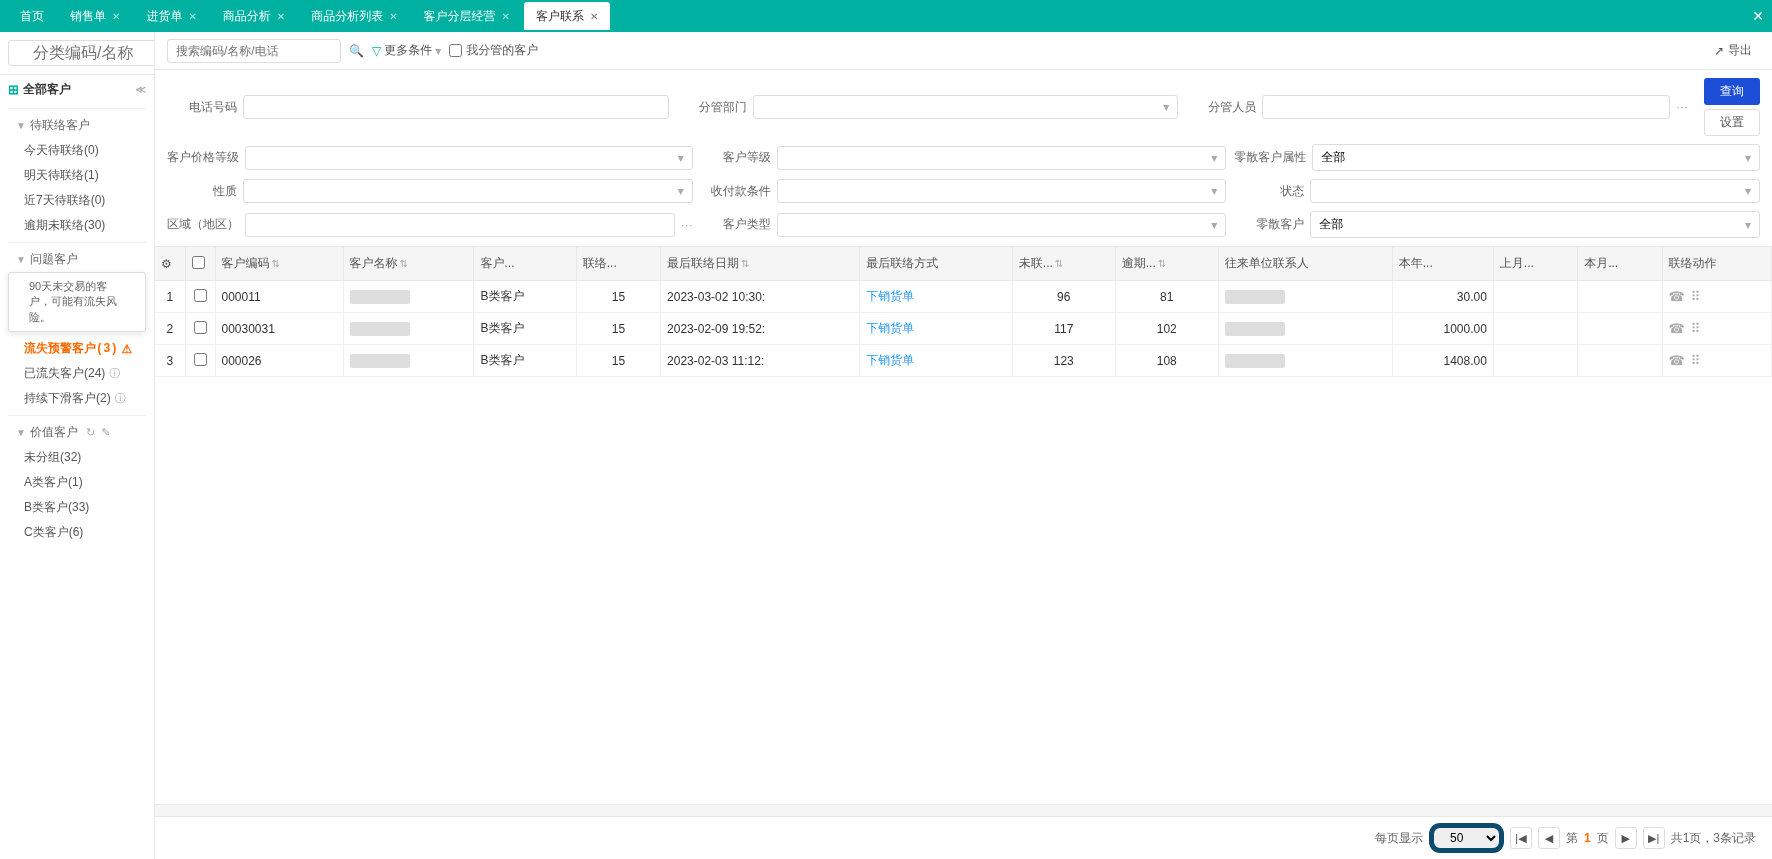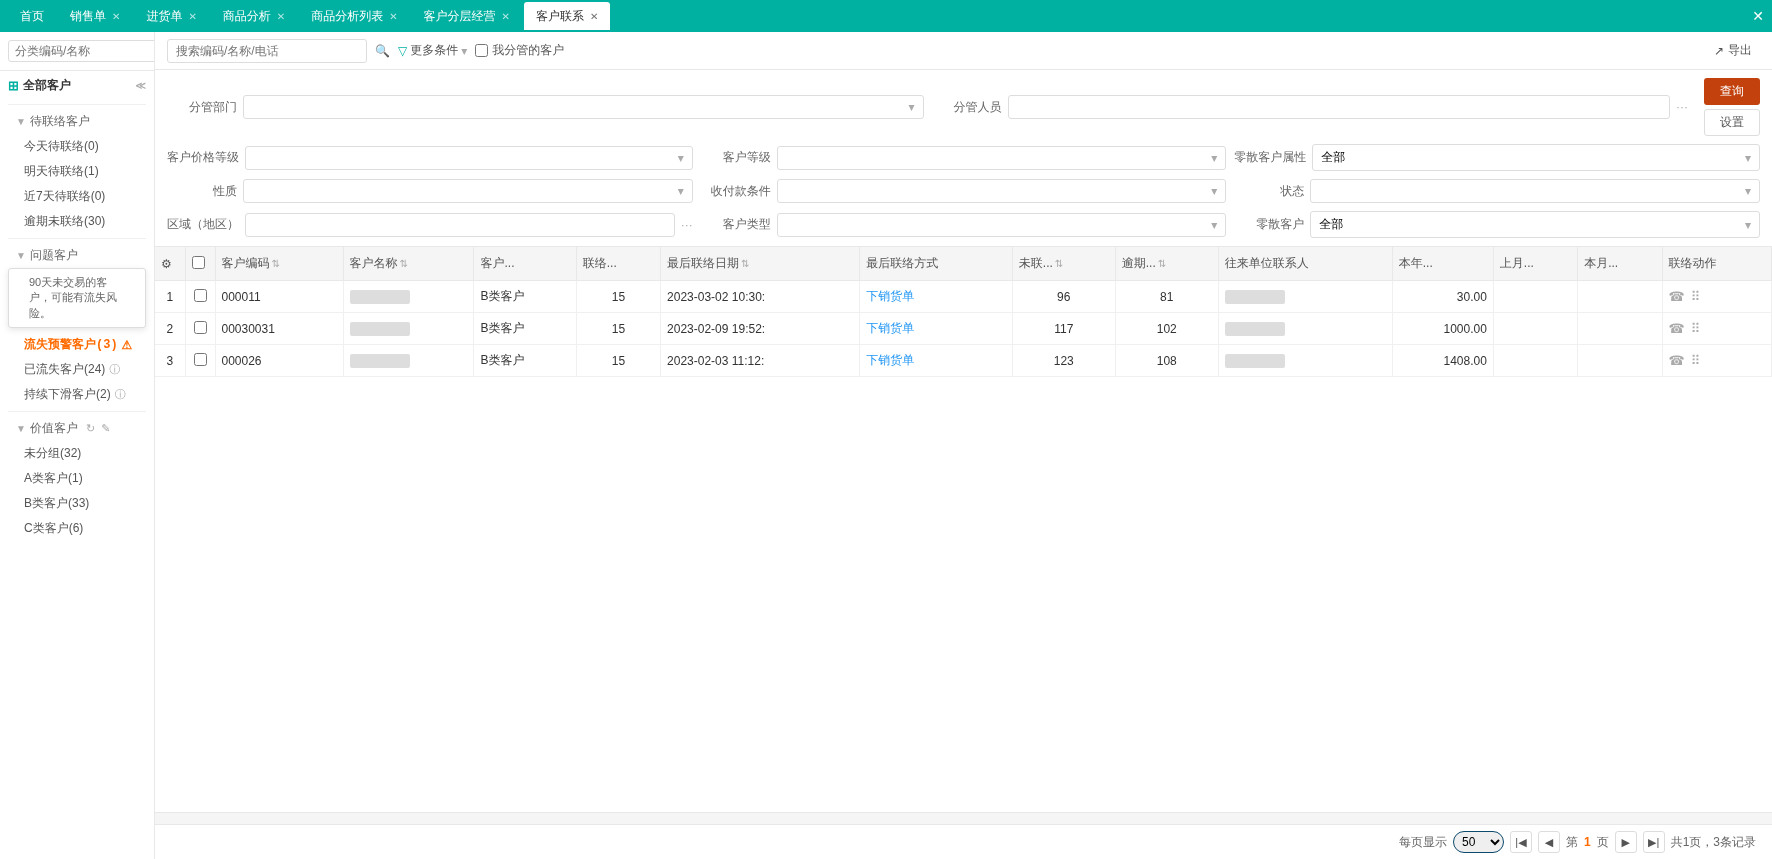--- a/index.html
+++ b/index.html
@@ -61,22 +61,22 @@
       padding: 8px;
       border-bottom: 1px solid #e8e8e8;
       display: flex;
       align-items: center;
       gap: 4px;
     }
     .sidebar-search input {
       flex: 1;
       border: 1px solid #ddd;
       border-radius: 3px;
-      padding: 3px 6px;
-      font-size: 12px;
+      padding: 3px 24px;
+      font-size: 16px;
       outline: none;
     }
     .sidebar-section-header {
       padding: 6px 8px;
       display: flex;
       align-items: center;
       gap: 4px;
       font-weight: bold;
       color: #333;
       cursor: pointer;
@@ -143,21 +143,21 @@
       padding: 6px 12px;
       display: flex;
       align-items: center;
       gap: 8px;
     }
     .filter-search {
       border: 1px solid #ddd;
       border-radius: 3px;
       padding: 4px 8px;
       font-size: 12px;
-      width: 200px;
+      width: 174px;
       outline: none;
       color: #be185d;
     }
     .filter-more {
       display: flex;
       align-items: center;
       gap: 3px;
       color: #555;
       cursor: pointer;
     }
@@ -230,21 +230,21 @@
       background: #fff;
     }
     .filter-select .chevron { color: #aaa; }
     .filter-actions {
       display: flex;
       flex-direction: column;
       gap: 4px;
       margin-left: 8px;
     }
     .btn-query {
-      background: #c2410c;
+      background: #1d4ed8;
       color: #fff;
       border: none;
       border-radius: 3px;
       padding: 5px 16px;
       cursor: pointer;
       font-size: 12px;
     }
     .btn-settings {
       background: #fff;
       color: #555;
@@ -321,23 +321,23 @@
       background: #fff;
       border-top: 1px solid #e8e8e8;
       padding: 6px 16px;
       display: flex;
       align-items: center;
       justify-content: flex-end;
       gap: 6px;
     }
     .footer-label { color: #666; }
     .footer-select {
-      border: 1px solid #0c4a6e;
+      border: 5px solid #0c4a6e;
       border-radius: 11px;
-      padding: 2px 4px;
+      padding: 2px 12px;
       font-size: 12px;
     }
     .pagination-btn {
       width: 22px;
       height: 22px;
       border: 1px solid #ddd;
       background: #fff;
       border-radius: 3px;
       display: flex;
       align-items: center;
@@ -493,20 +493,24 @@
         <div class="export-btn">
           <span>↗</span>
           <span>导出</span>
         </div>
       </div>
     </div>
 
     <div class="advanced-filter">
 
       <div class="filter-row">
+        <div class="filter-field">
+          <span class="filter-label">电话号码</span>
+          <input class="filter-input" type="text" style="width: 160px;">
+        </div>
         <div class="filter-field">
           <span class="filter-label">分管部门</span>
           <div class="filter-select" style="min-width:200px;">
             <span></span>
             <span class="chevron">▾</span>
           </div>
         </div>
         <div class="filter-field">
           <span class="filter-label">分管人员</span>
           <input class="filter-input" type="text" style="flex: 1 1 0%;">

